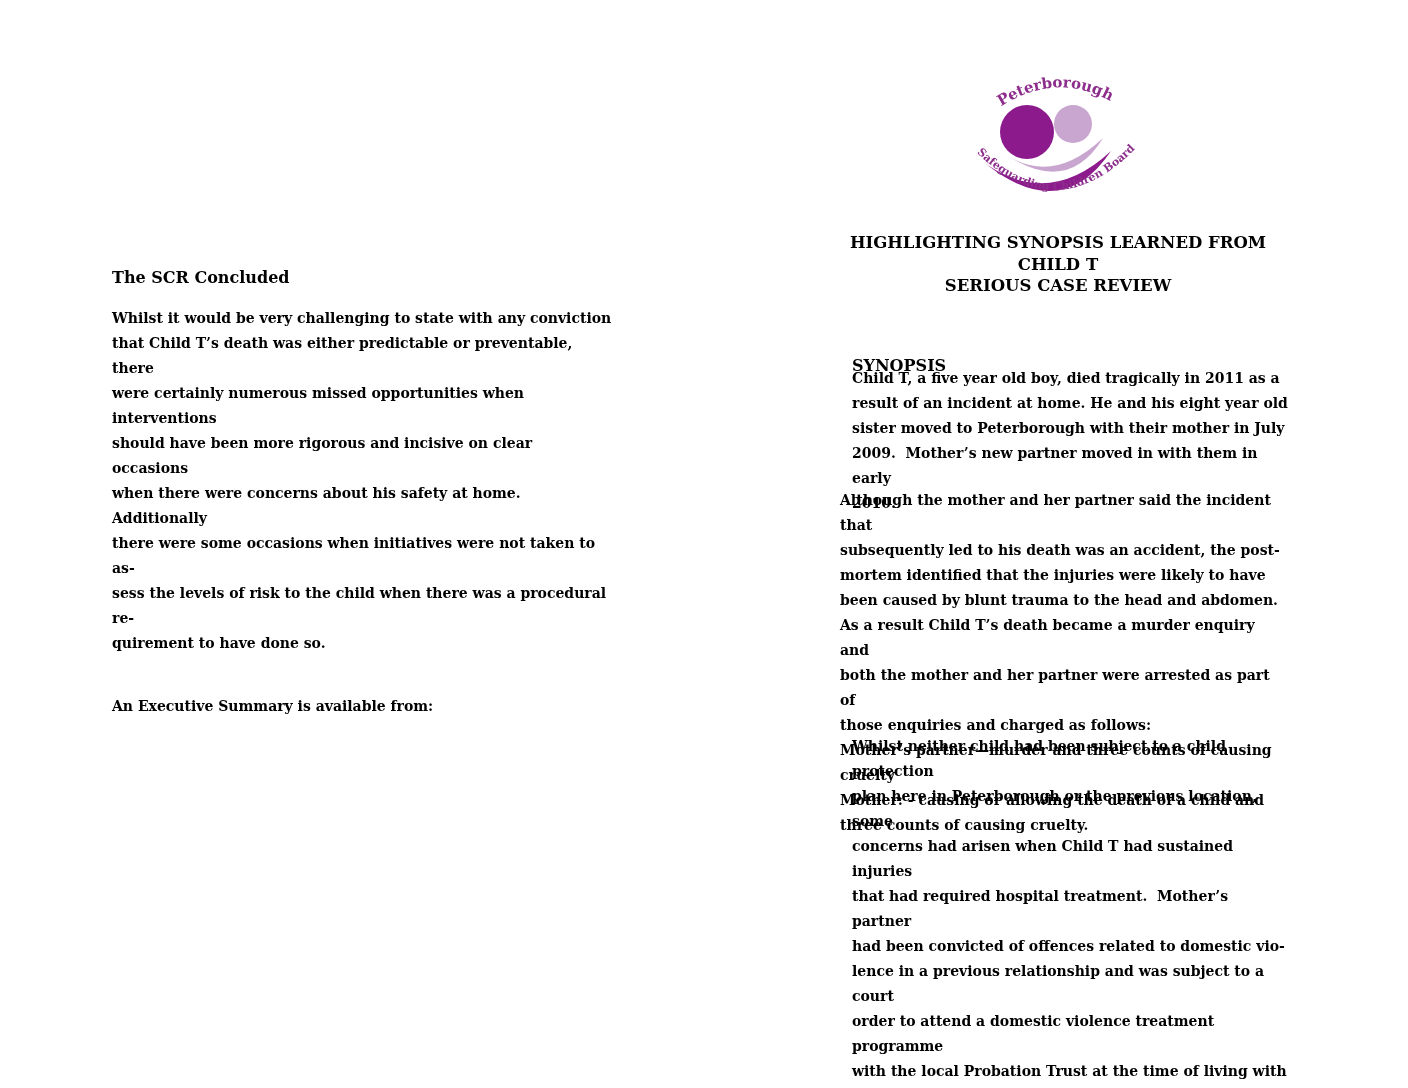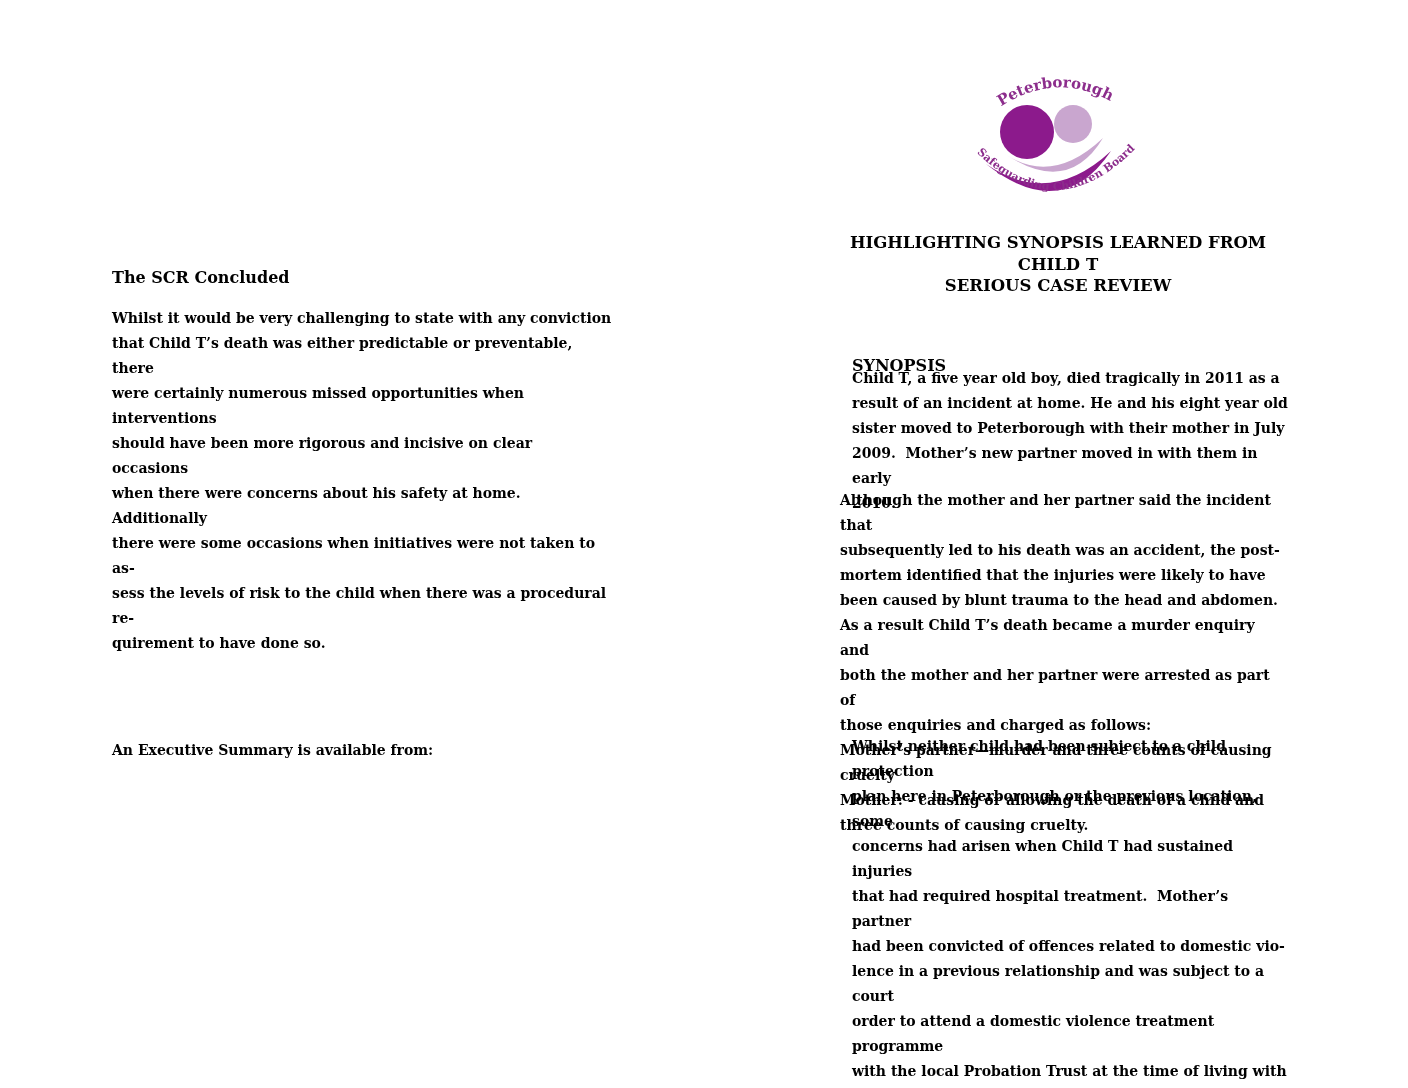--- a/index.html
+++ b/index.html
@@ -54,21 +54,21 @@
 
   <div class="abs body-text" style="left:112px; top:306px; width:500px;">Whilst it would be very challenging to state with any conviction
 that Child T’s death was either predictable or preventable, there
 were certainly numerous missed opportunities when interventions
 should have been more rigorous and incisive on clear occasions
 when there were concerns about his safety at home.  Additionally
 there were some occasions when initiatives were not taken to as-
 sess the levels of risk to the child when there was a procedural re-
 quirement to have done so.</div>
 
-  <div class="abs body-text" style="left:112px; top:694px; width:500px;margin-top:44px;">An Executive Summary is available from:</div>
+  <div class="abs body-text" style="left:112px; top:694px; width:500px;">An Executive Summary is available from:</div>
 
 
   <svg class="abs logo-svg" style="left:950px; top:55px;" width="212" height="162" viewBox="0 0 212 160">
     <defs>
       <path id="arcTop" d="M 40 58 Q 106 8 172 52" fill="none"></path>
       <path id="arcBottom" d="M 22 92 Q 106 178 190 88" fill="none"></path>
     </defs>
 
     <text font-size="15" fill="#8c2d8c" text-anchor="middle">
       <textPath href="#arcTop" startOffset="50%">Peterborough</textPath>

